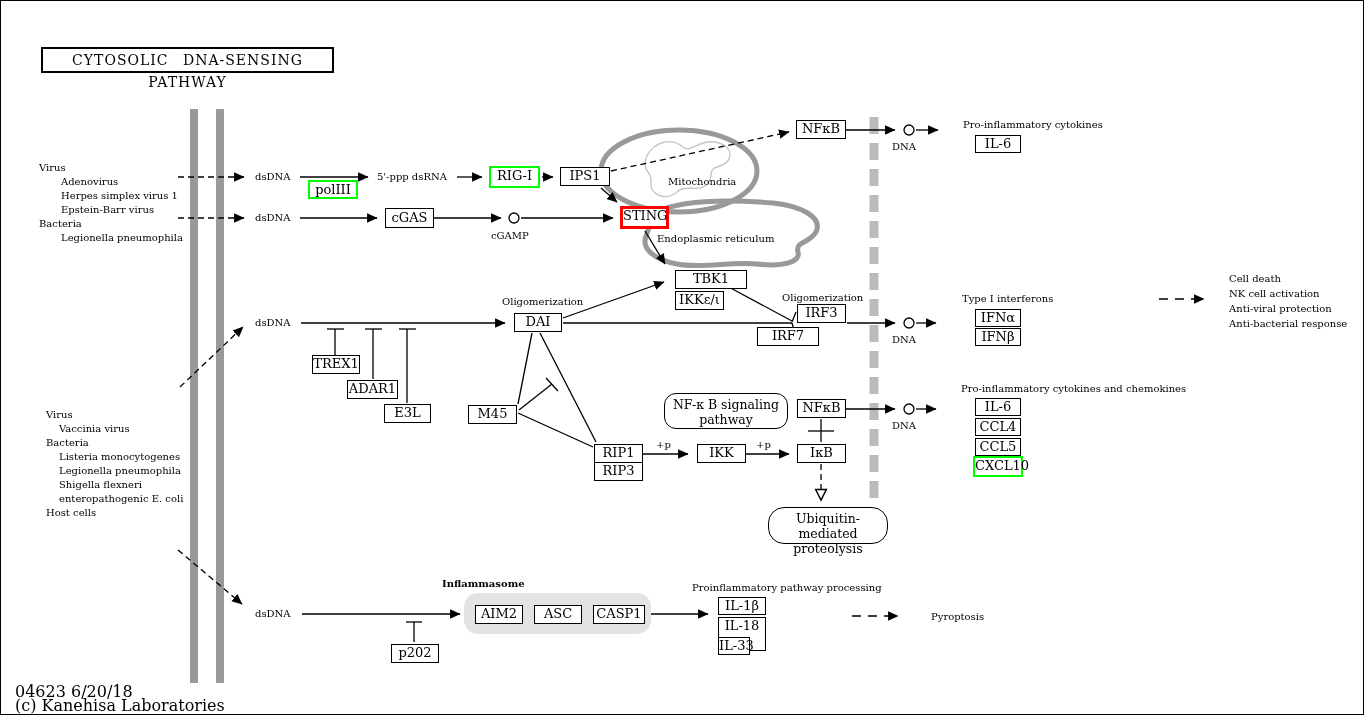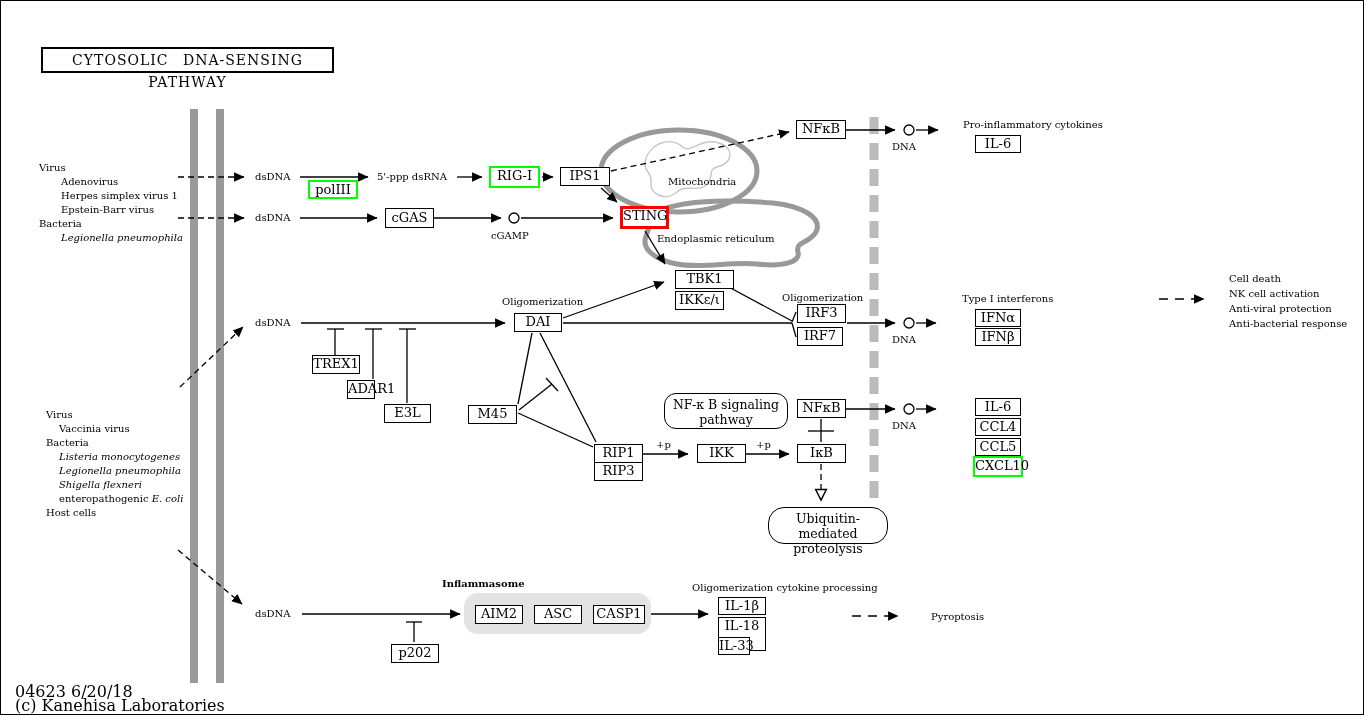--- a/index.html
+++ b/index.html
@@ -4,21 +4,21 @@
 <style>
   :root{
     --highlight-green:#00ff00; --highlight-red:#ff0000;
     --membrane-gray:#999999; --nuclear-membrane-gray:#bbbbbb; --inflammasome-bg:#e3e3e3;
   }
   html,body{margin:0;padding:0;background:#fff;}
   #canvas{position:relative;width:1364px;height:715px;background:#fff;border:1px solid #000;
           box-sizing:border-box;font-family:"DejaVu Serif","Liberation Serif",serif;color:#000;overflow:hidden;}
   #wires{position:absolute;left:0;top:0;width:1364px;height:715px;}
   .lbl{position:absolute;font-size:10px;line-height:14px;white-space:nowrap;}
-  .it{font-style:italic;}
+  .it{}
   .b{font-weight:bold;}
   .box{position:absolute;box-sizing:border-box;border:1px solid #000;background:#fff;
        text-align:center;font-size:13px;height:19px;line-height:16px;white-space:nowrap;}
   .box.green{border:2px solid var(--highlight-green);line-height:15px;}
   .box.red{border:3px solid var(--highlight-red);line-height:14px;}
   .pbox{position:absolute;box-sizing:border-box;border:1px solid #000;border-radius:12px;background:#fff;
         text-align:center;font-size:12.5px;line-height:15px;padding-top:3px;}
   #title-box{position:absolute;left:40px;top:46px;width:293px;height:26px;border:2px solid #000;
              box-sizing:border-box;text-align:center;font-size:14px;line-height:22px;
              letter-spacing:1px;word-spacing:9px;}
@@ -176,29 +176,29 @@
       <div>pathway</div>
   </div>
 
   <div id="inflammasome-bg"></div>
 
   <div class="box green" style="left:307px;top:179px;width:50px">polIII</div>
   <div class="box green" style="left:488px;top:165px;width:51px;height:22px">RIG-I</div>
   <div class="box" style="left:559px;top:166px;width:50px">IPS1</div>
   <div class="box" style="left:384px;top:207px;width:49px;height:20px;line-height:17px">cGAS</div>
   <div class="box red" style="left:619px;top:205px;width:49px;height:23px">STING</div>
-  <div class="box" style="left:674px;top:269px;width:59px">TBK1</div>
+  <div class="box" style="left:674px;top:269px;width:72px">TBK1</div>
   <div class="box" style="left:674px;top:290px;width:49px">IKKε/ι</div>
   <div class="box" style="left:513px;top:312px;width:48px">DAI</div>
   <div class="box" style="left:311px;top:354px;width:48px">TREX1</div>
-  <div class="box" style="left:346px;top:379px;width:28px">ADAR1</div>
+  <div class="box" style="left:346px;top:379px;width:51px">ADAR1</div>
   <div class="box" style="left:383px;top:403px;width:47px">E3L</div>
   <div class="box" style="left:467px;top:404px;width:49px">M45</div>
   <div class="box" style="left:796px;top:303px;width:49px">IRF3</div>
-  <div class="box" style="left:796px;top:326px;width:46px">IRF7</div>
+  <div class="box" style="left:756px;top:326px;width:62px">IRF7</div>
   <div class="box" style="left:795px;top:119px;width:50px">NFκB</div>
   <div class="box" style="left:796px;top:398px;width:49px">NFκB</div>
   <div class="box" style="left:593px;top:443px;width:49px">RIP1</div>
   <div class="box" style="left:593px;top:461px;width:49px">RIP3</div>
   <div class="box" style="left:696px;top:443px;width:49px">IKK</div>
   <div class="box" style="left:796px;top:443px;width:49px">IκB</div>
 
   <div class="box" style="left:974px;top:134px;width:46px;height:18px;line-height:15px">IL-6</div>
   <div class="box" style="left:974px;top:308px;width:46px;height:18px;line-height:15px">IFNα</div>
   <div class="box" style="left:974px;top:327px;width:46px;height:18px;line-height:15px">IFNβ</div>
@@ -212,24 +212,25 @@
   <div class="box" style="left:592px;top:604px;width:52px">CASP1</div>
   <div class="box" style="left:390px;top:643px;width:48px">p202</div>
   <div class="box" style="left:717px;top:596px;width:48px;height:18px;line-height:15px">IL-1β</div>
   <div class="box" style="left:717px;top:616px;width:48px;height:34px;line-height:15px">IL-18</div>
   <div class="box" style="left:717px;top:636px;width:32px;height:18px;line-height:15px">IL-33</div>
 
   <div class="lbl" style="left:962px;top:117px">Pro-inflammatory cytokines</div>
   <div class="lbl" style="left:501px;top:294px">Oligomerization</div>
   <div class="lbl" style="left:781px;top:290px">Oligomerization</div>
   <div class="lbl" style="left:961px;top:291px">Type I interferons</div>
+  <div class="lbl" style="left:960px;top:381px">Pro-inflammatory cytokines and chemokines</div>
   <div class="lbl" style="left:655px;top:437px">+p</div>
   <div class="lbl" style="left:755px;top:437px">+p</div>
   <div class="lbl b" style="left:441px;top:576px">Inflammasome</div>
-  <div class="lbl" style="left:691px;top:580px">Oligomerization cytokine processing</div>
+  <div class="lbl" style="left:691px;top:580px">Proinflammatory pathway processing</div>
   <div class="lbl" style="left:930px;top:609px">Pyroptosis</div>
 
   <div class="lbl" style="left:1228px;top:271px">Cell death</div>
   <div class="lbl" style="left:1228px;top:286px">NK cell activation</div>
   <div class="lbl" style="left:1228px;top:301px">Anti-viral protection</div>
   <div class="lbl" style="left:1228px;top:316px">Anti-bacterial response</div>
 
   <div class="foot" style="left:14px;top:684px">04623 6/20/18</div>
   <div class="foot" style="left:14px;top:698px">(c) Kanehisa Laboratories</div>
 

